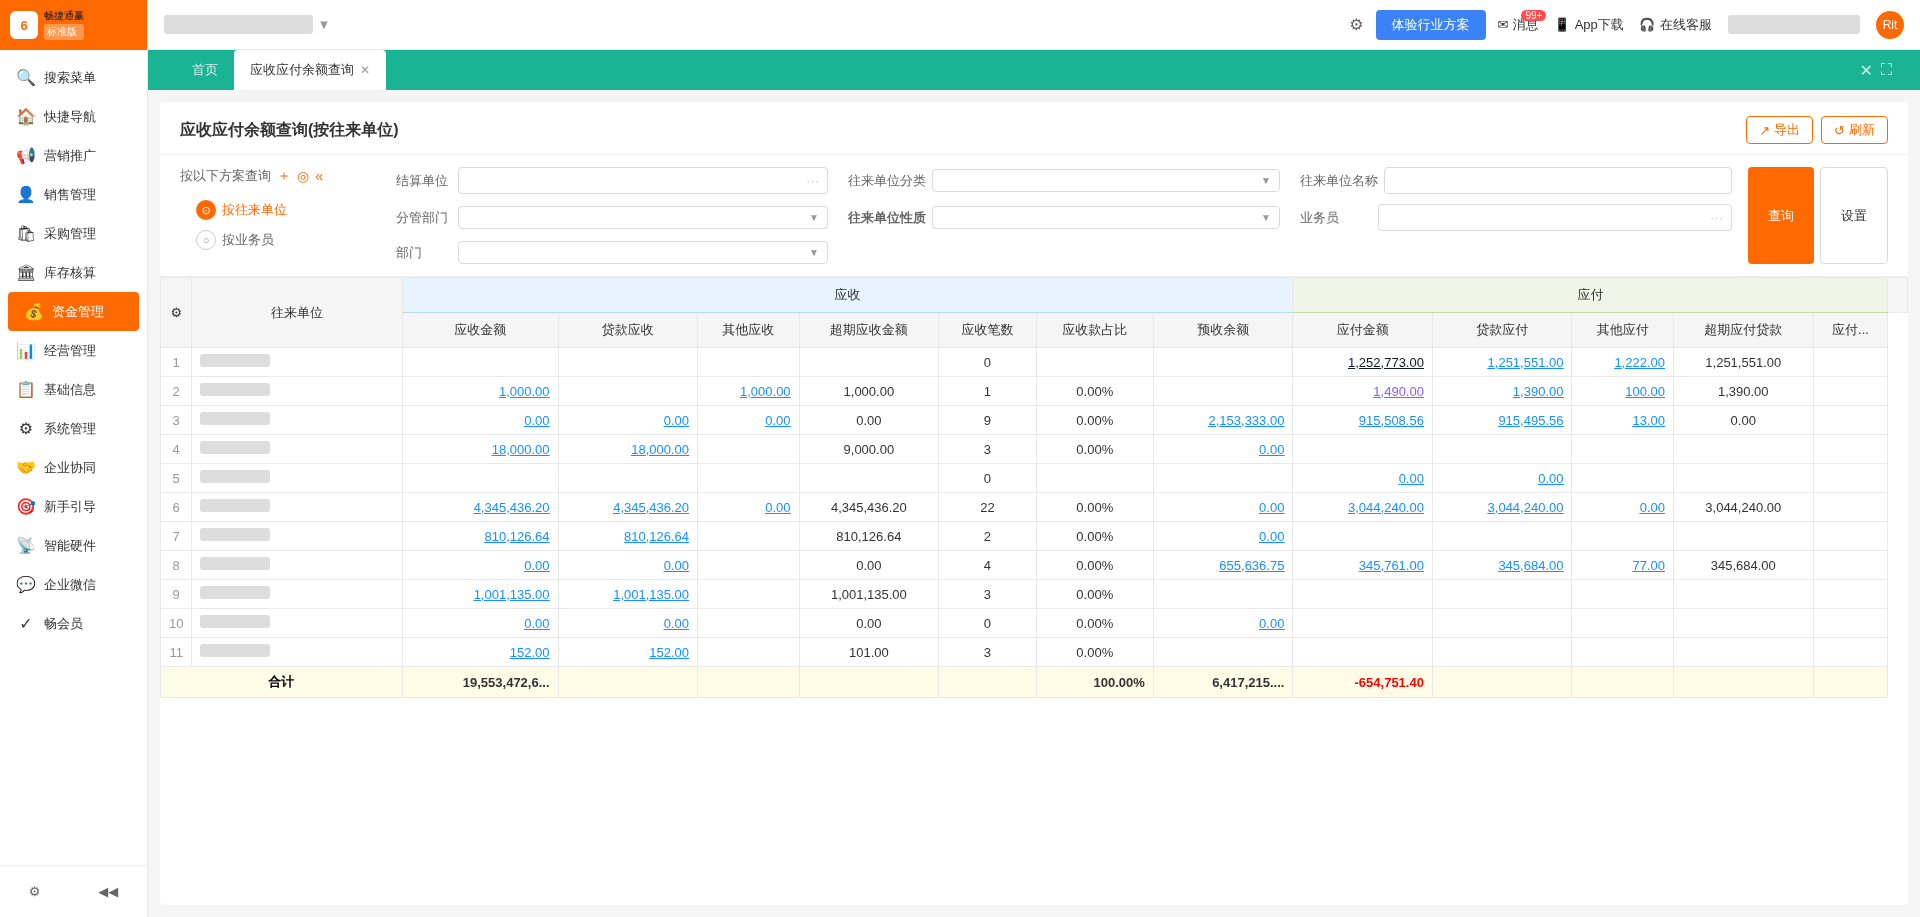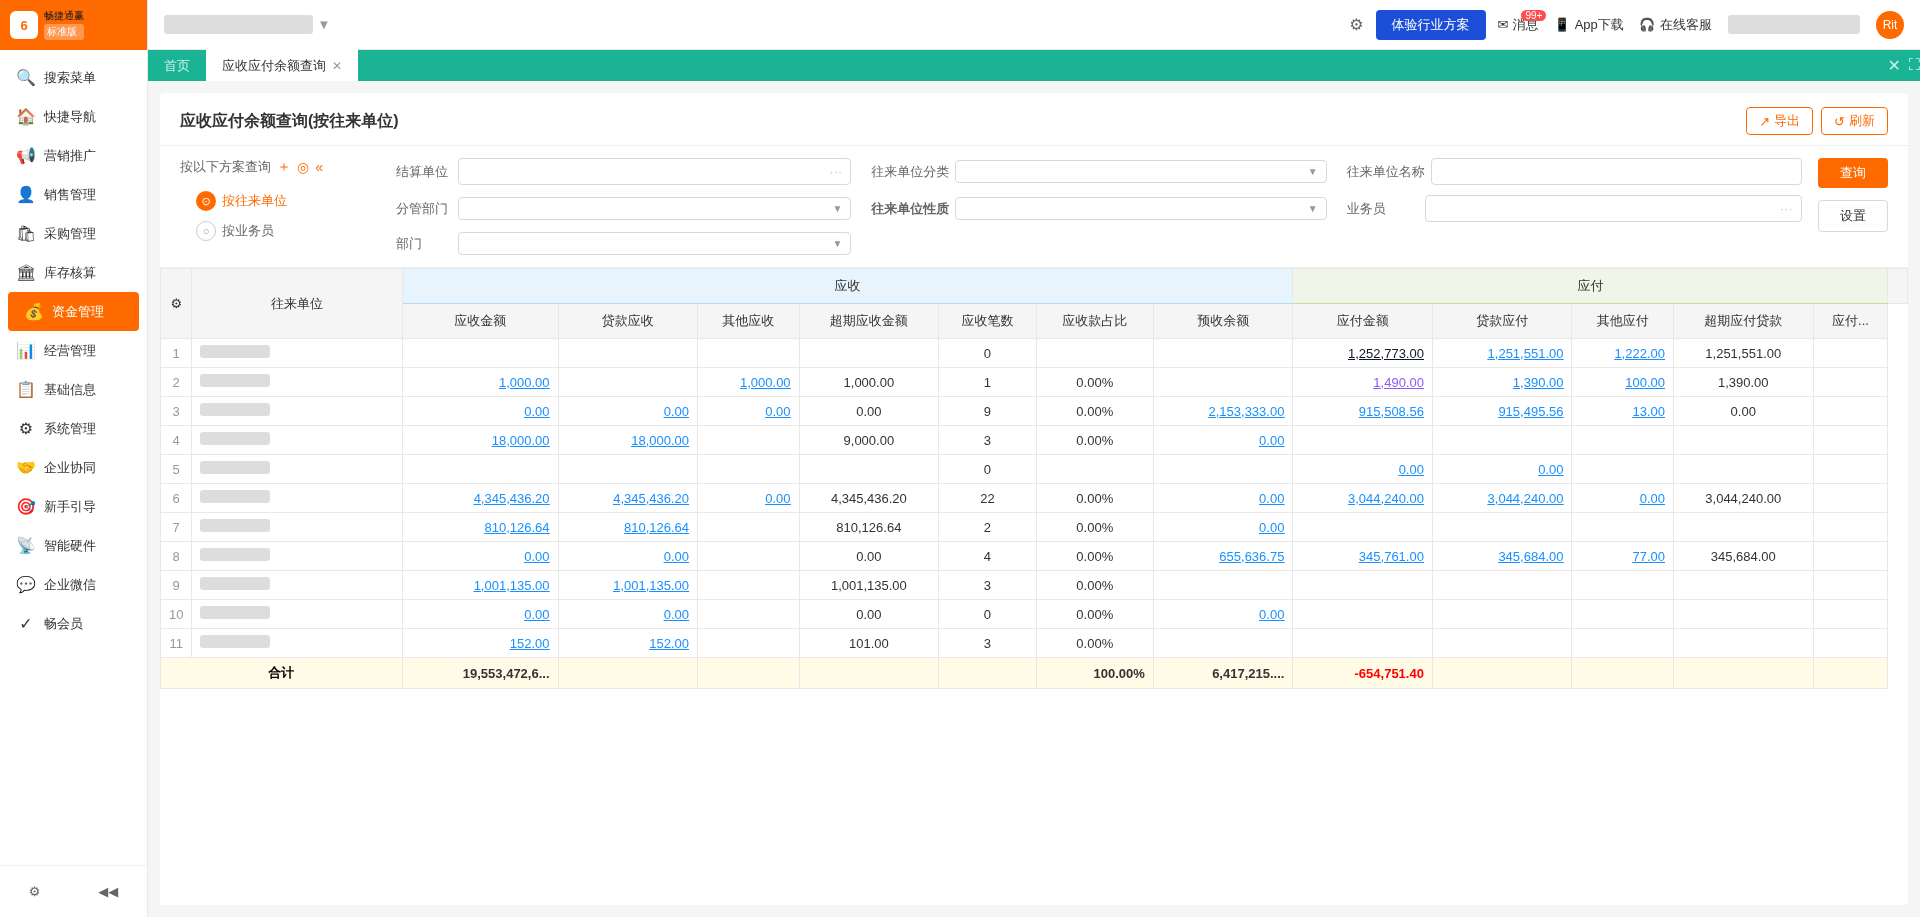--- a/index.html
+++ b/index.html
@@ -20,31 +20,31 @@
     .sidebar-bottom { padding: 10px 0; border-top: 1px solid #f0f0f0; display: flex; align-items: center; justify-content: space-around; }
     .sidebar-bottom-btn { padding: 8px; cursor: pointer; color: #666; }
 
     
     .main { flex: 1; display: flex; flex-direction: column; overflow: hidden; }
 
     
     .top-header { height: 50px; background: #fff; border-bottom: 1px solid #e8e8e8; display: flex; align-items: center; padding: 0 16px; gap: 12px; }
     .th-breadcrumb { color: #999; font-size: 13px; display: flex; align-items: center; gap: 4px; flex: 1; }
     .th-gear { color: #666; cursor: pointer; font-size: 16px; }
-    .th-btn-trial { background: #1d4ed8; color: #fff; border: none; border-radius: 4px; padding: 6px 16px; cursor: pointer; font-size: 13px; }
+    .th-btn-trial { background: #3b82f6; color: #fff; border: none; border-radius: 4px; padding: 6px 16px; cursor: pointer; font-size: 13px; }
     .th-right { display: flex; align-items: center; gap: 16px; margin-left: auto; }
     .th-badge-wrap { position: relative; }
     .th-badge { background: #ff4d4f; color: #fff; font-size: 10px; border-radius: 10px; padding: 0 4px; position: absolute; top: -6px; right: -8px; }
     .th-msg { display: flex; align-items: center; gap: 4px; color: #333; cursor: pointer; }
     .th-app { display: flex; align-items: center; gap: 4px; color: #333; cursor: pointer; }
     .th-service { display: flex; align-items: center; gap: 4px; color: #333; cursor: pointer; }
     .th-user { background: #ff6a00; color: #fff; border-radius: 50%; width: 28px; height: 28px; display: flex; align-items: center; justify-content: center; font-size: 12px; cursor: pointer; }
 
     
-    .tab-bar { background: #1ab394; display: flex; align-items: center; padding: 0 0; height: 31px; }
+    .tab-bar { background: #1ab394; display: flex; align-items: center; padding: 0 28px; height: 40px; }
     .tab-item { padding: 0 16px; height: 40px; display: flex; align-items: center; color: rgba(255,255,255,0.8); cursor: pointer; font-size: 13px; gap: 6px; }
     .tab-item.active { background: #fff; color: #333; border-radius: 4px 4px 0 0; }
     .tab-close { font-size: 12px; color: #999; cursor: pointer; }
     .tab-bar-right { margin-left: auto; display: flex; gap: 8px; }
     .tab-bar-icon { color: rgba(255,255,255,0.8); cursor: pointer; font-size: 16px; }
 
     
     .content { flex: 1; overflow: auto; background: #f5f5f5; padding: 0; }
     .page-wrapper { background: #fff; margin: 12px; border-radius: 4px; min-height: calc(100% - 24px); }
 
@@ -280,21 +280,21 @@
 
           <div style="display:flex;align-items:center;gap:6px;">
             <span style="color:#666;white-space:nowrap;min-width:56px;">部门</span>
             <div style="flex:1;border:1px solid #d9d9d9;border-radius:4px;padding:5px 8px;display:flex;justify-content:space-between;align-items:center;">
               <span></span>
               <span style="color:#999;font-size:10px;">▼</span>
             </div>
           </div>
         </div>
 
-        <div style="display:flex;flex-direction:column;gap:12px;padding-top:0;min-width:70px;">
+        <div style="display:flex;gap:6px;padding-top:0;min-width:70px;justify-content:space-between;">
           <button class="btn-query">查询</button>
           <button class="btn-set">设置</button>
         </div>
       </div>
 
 
       <div class="table-wrapper">
         <table>
           <thead>
             <tr>

